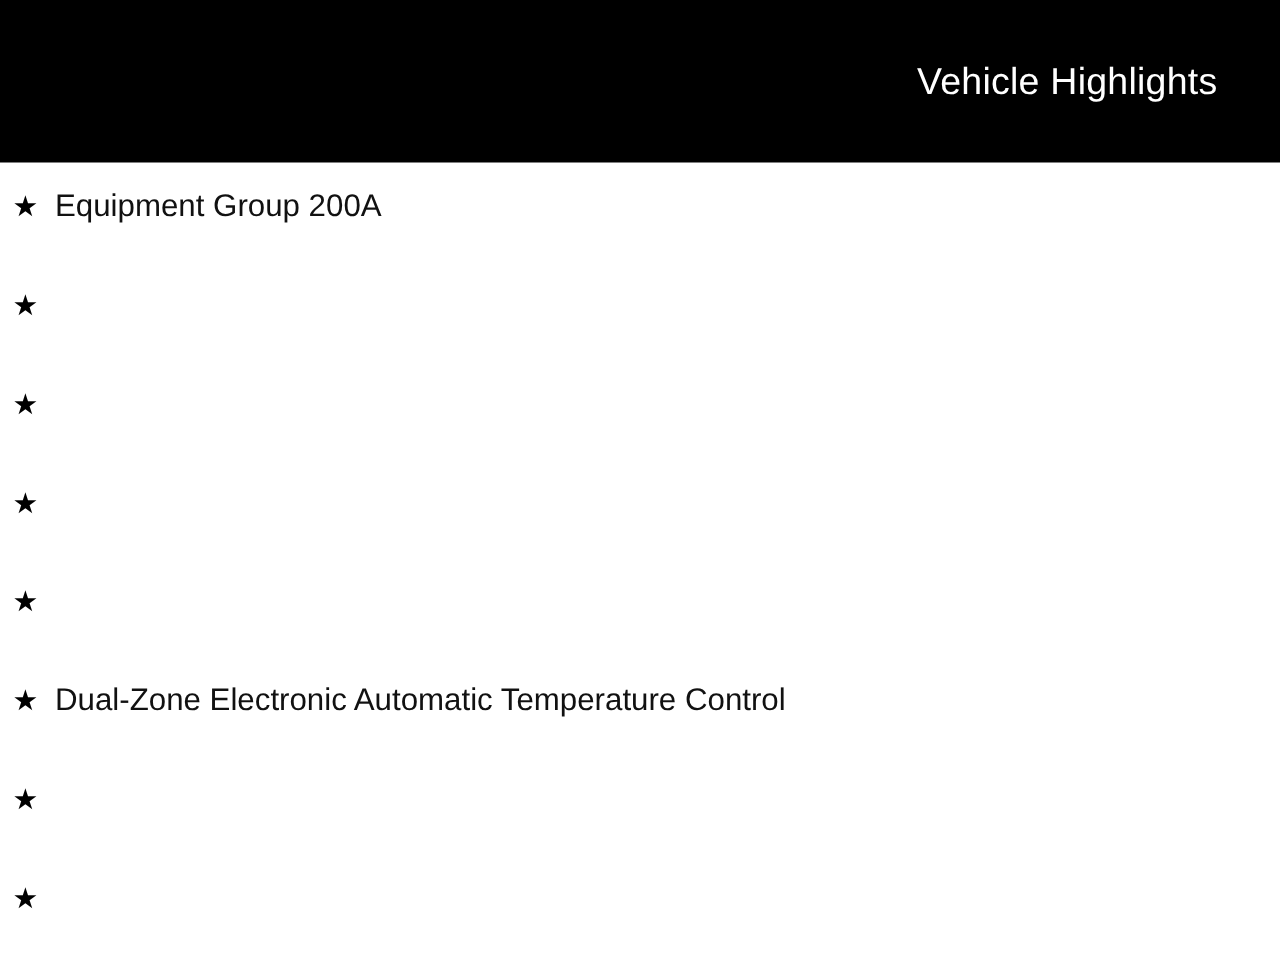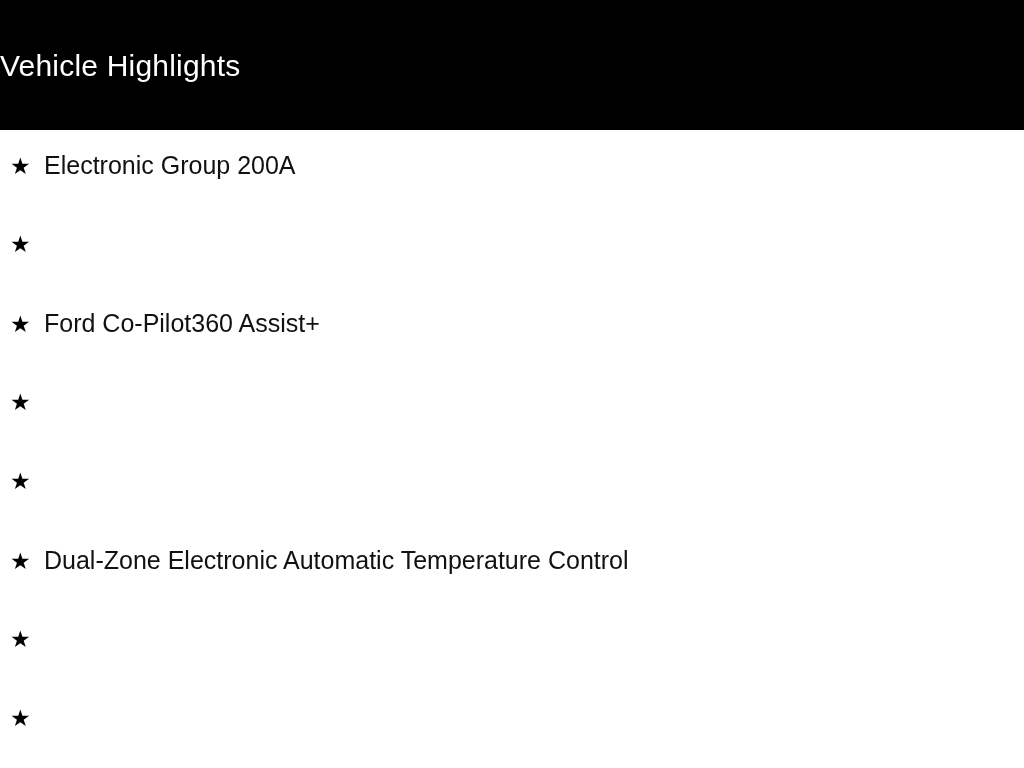--- a/index.html
+++ b/index.html
@@ -18,20 +18,21 @@
     width: 1024px;
     height: 768px;
     background: #ffffff;
   }
   .header-bar {
     width: 100%;
     height: 130px;
     background: #000000;
     display: flex;
     align-items: center;
+    justify-content: flex-end;
     box-sizing: border-box;
     padding-right: 50px;
   }
   .header-title {
     color: #ffffff;
     font-size: 30px;
     font-weight: normal;
     letter-spacing: 0.2px;
     line-height: 1.1;
   }
@@ -69,28 +70,27 @@
 
 <div class="page">
 
   <div class="header-bar">
     <div class="header-title">Vehicle Highlights</div>
   </div>
 
   <ul class="highlights-list">
     <li class="highlight-item">
       <span class="bullet-star">★</span>
-      <span class="item-label">Electronic Group 200A</span>
+      <span class="item-label">Equipment Group 200A</span>
     </li>
     <li class="highlight-item">
       <span class="bullet-star">★</span>
     </li>
     <li class="highlight-item">
       <span class="bullet-star">★</span>
-      <span class="item-label">Ford Co-Pilot360 Assist+</span>
     </li>
     <li class="highlight-item">
       <span class="bullet-star">★</span>
     </li>
     <li class="highlight-item">
       <span class="bullet-star">★</span>
     </li>
     <li class="highlight-item">
       <span class="bullet-star">★</span>
       <span class="item-label">Dual-Zone Electronic Automatic Temperature Control</span>

